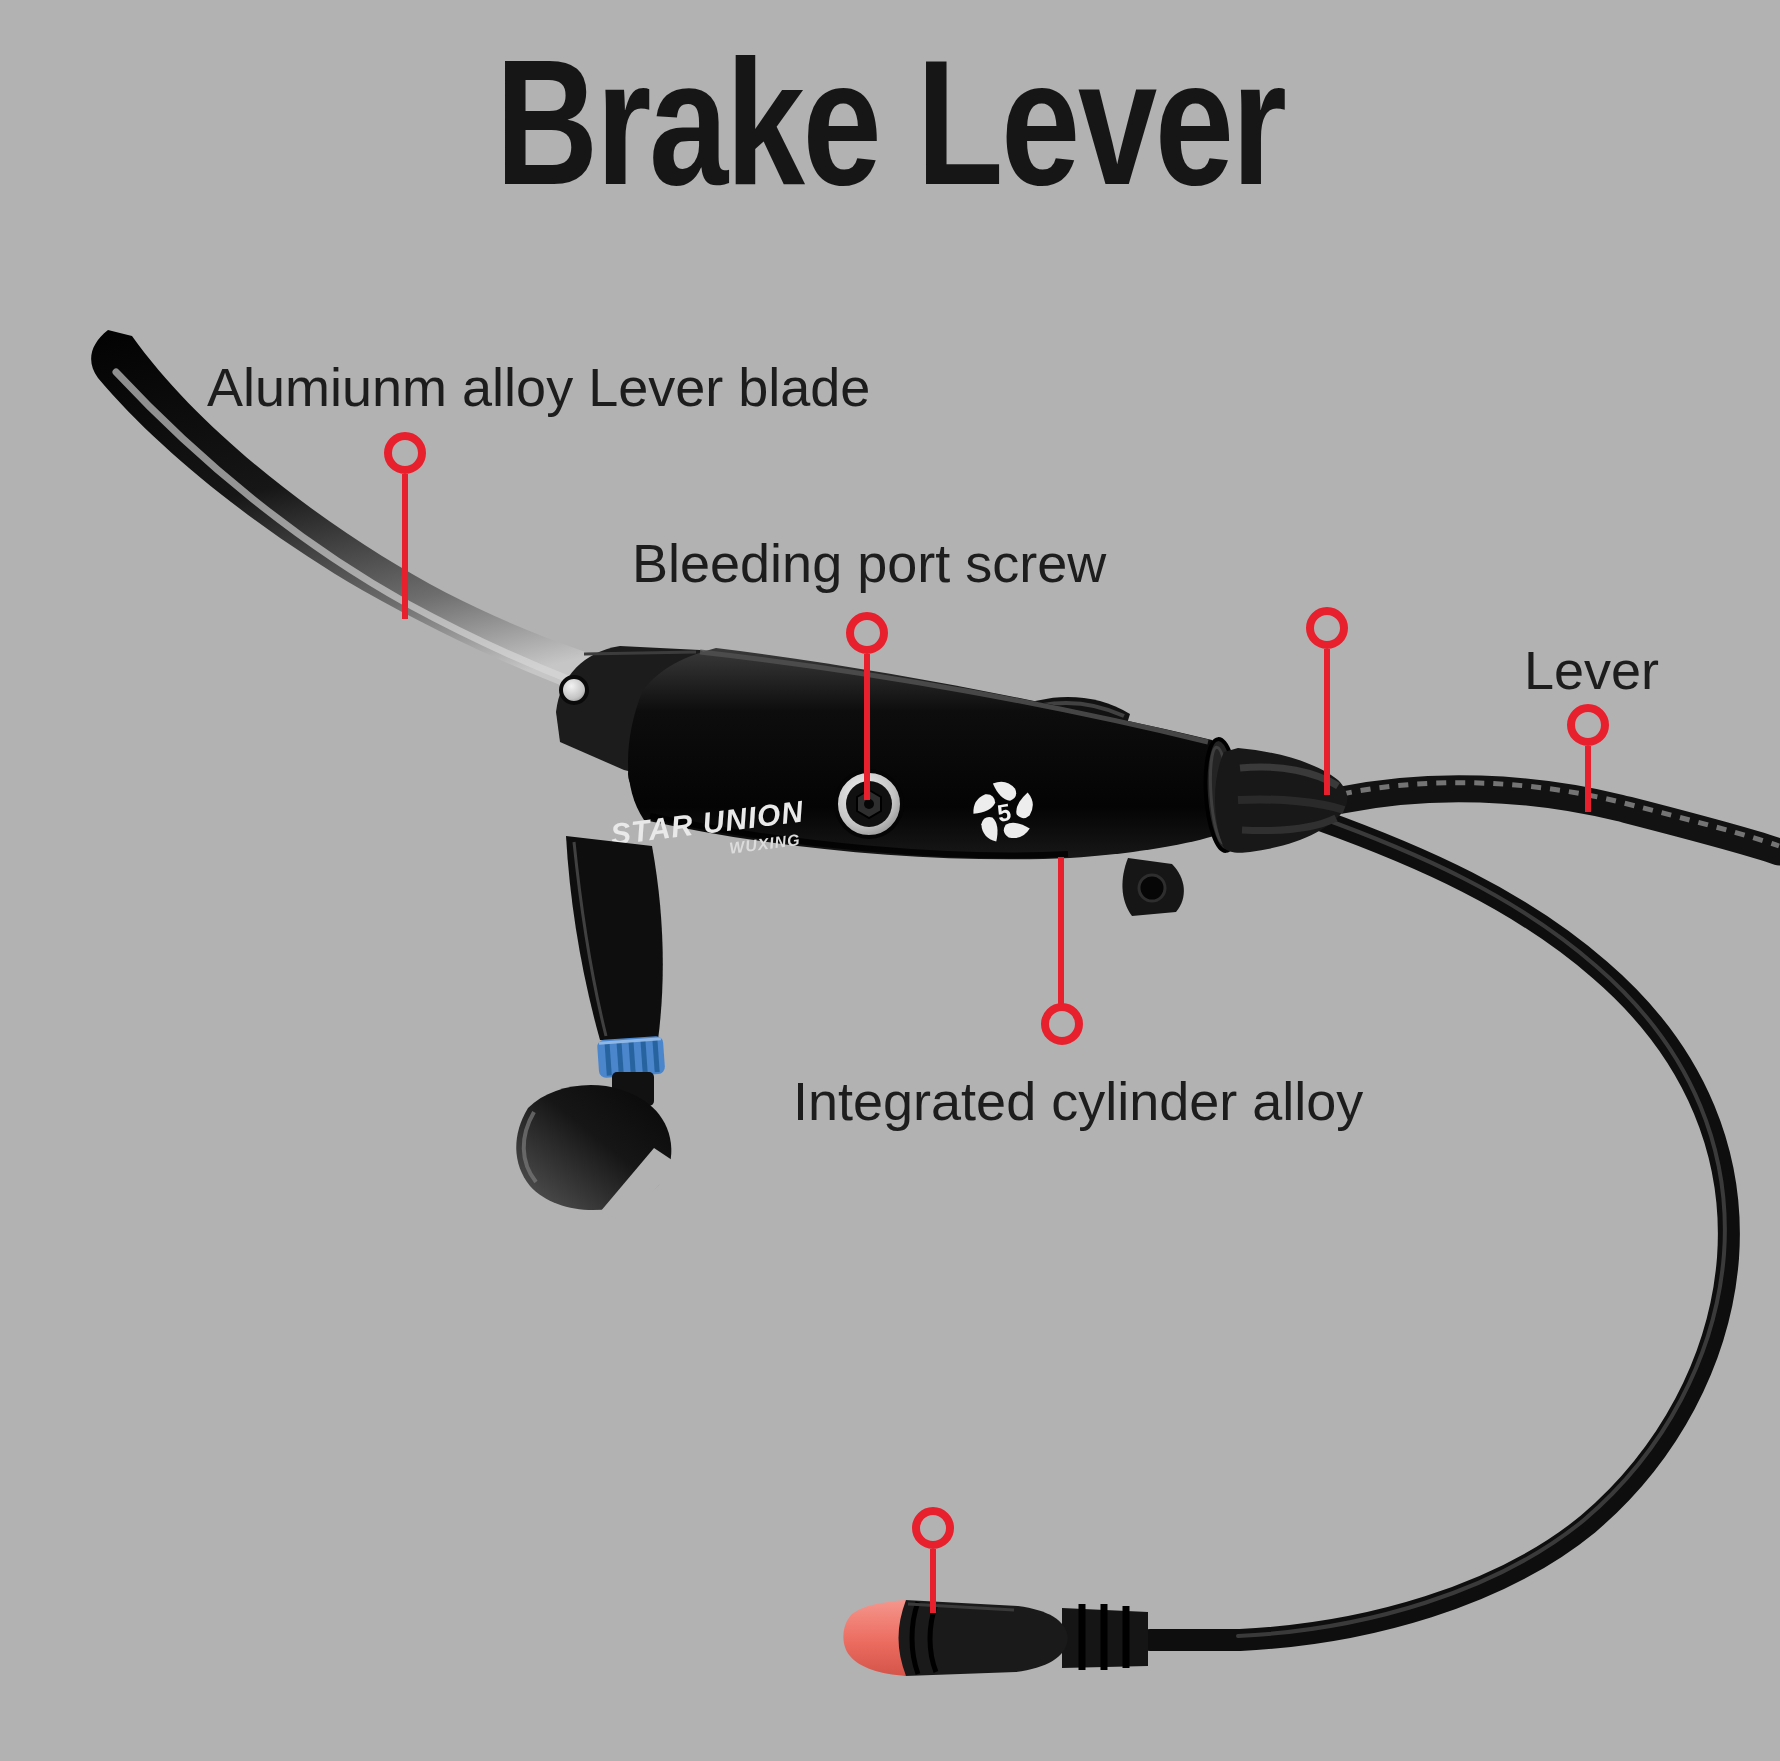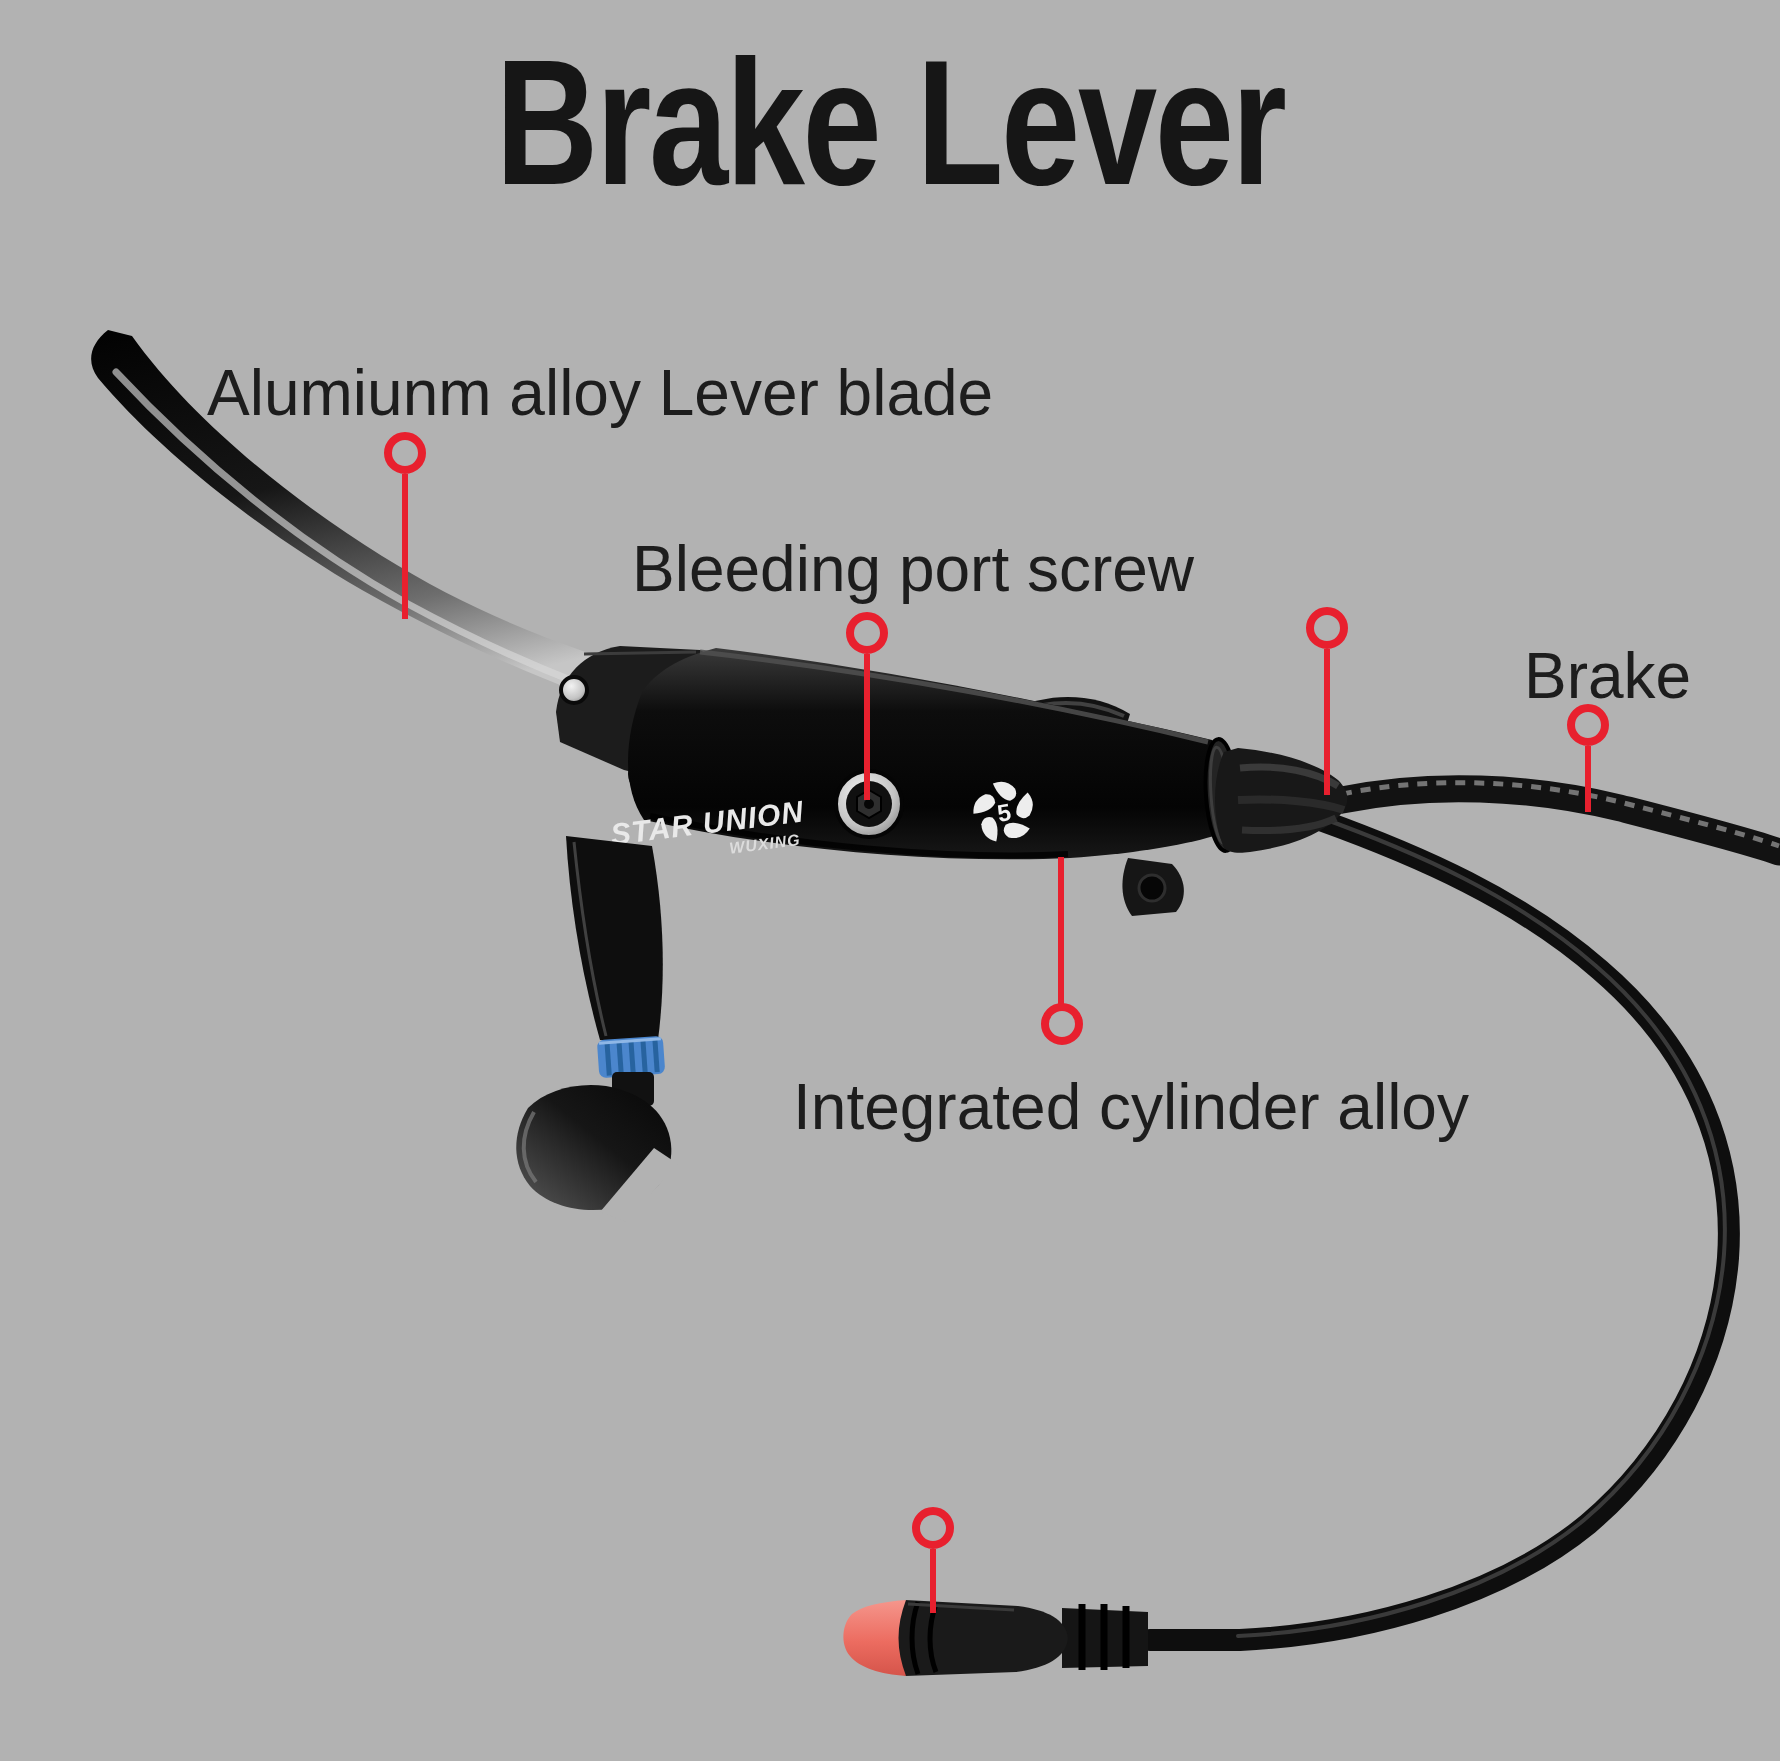--- a/index.html
+++ b/index.html
@@ -8,21 +8,21 @@
 
   .title{
     position:absolute;left:0;right:0;top:34px;text-align:center;
     font-size:178px;font-weight:700;color:#161616;line-height:1.0;
     transform:scaleX(.80);transform-origin:50% 50%;letter-spacing:-3px;
   }
 
   .illustration{position:absolute;left:0;top:0;width:1780px;height:1761px;}
 
   .callout-label{
-    position:absolute;font-size:64px;color:#1d1d1d;white-space:nowrap;line-height:1.1;text-align:right;
+    position:absolute;font-size:54px;color:#1d1d1d;white-space:nowrap;line-height:1.1;text-align:right;
   }
   .lbl-blade{left:207px;top:358px;}
   .lbl-bleed{left:632px;top:524px;margin-top:10px;}
   .lbl-dust{left:1177px;top:524px;}
   .lbl-hose{left:1524px;top:641px;}
   .lbl-cyl{left:793px;top:1072px;}
   .lbl-pins{left:519px;top:1460px;}
 
   .callout-dot{
     position:absolute;width:42px;height:42px;box-sizing:border-box;
@@ -218,21 +218,21 @@
                C 842 1624 840 1644 850 1656
                C 860 1668 880 1674 906 1676
                C 896 1650 896 1626 906 1600 Z" fill="url(#redCapGrad)"></path>
     </g>
   </svg>
 
   <div class="title">Brake Lever</div>
 
   <div class="callout-label lbl-blade">Alumiunm alloy Lever blade</div>
   <div class="callout-label lbl-bleed">Bleeding port screw</div>
-  <div class="callout-label lbl-hose">Brake</div>
+  <div class="callout-label lbl-hose">Lever</div>
   <div class="callout-label lbl-cyl">Integrated cylinder alloy</div>
 
   <div class="callout-dot ln dot-blade"></div>
   <div class="callout-line ln-blade"></div>
 
   <div class="callout-dot dot-bleed"></div>
   <div class="callout-line ln-bleed"></div>
 
   <div class="callout-dot dot-dust"></div>
   <div class="callout-line ln-dust"></div>

